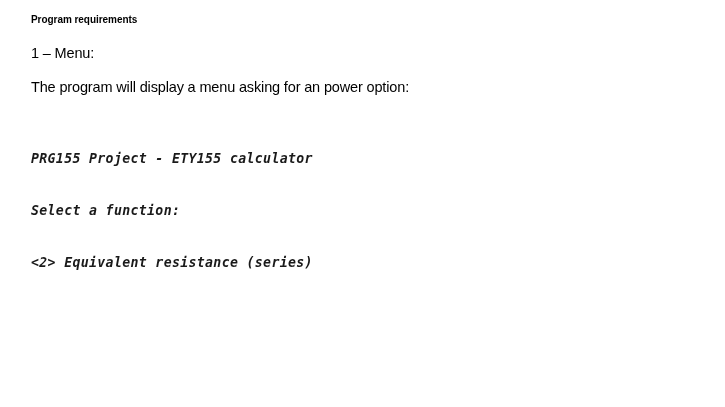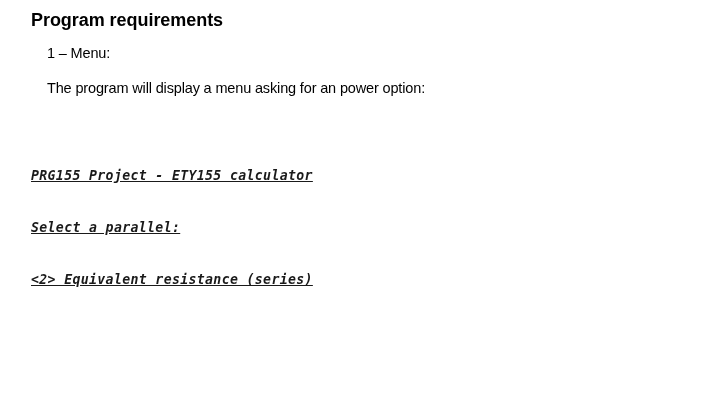--- a/index.html
+++ b/index.html
@@ -20,36 +20,36 @@
     position: relative;
     width: 725px;
     height: 407px;
     background: #ffffff;
     box-sizing: border-box;
     padding: 0 10px 0 31px;
   }
 
   .doc-heading {
     font-family: "Liberation Sans", sans-serif;
-    font-size: 18px;
+    font-size: 10px;
     font-weight: bold;
     color: #000000;
     margin: 0;
     padding-top: 11px;
     line-height: 18px;
     letter-spacing: -0.05px;
   }
 
   .para {
     font-family: "Liberation Sans", sans-serif;
     font-size: 14.5px;
     font-weight: normal;
     color: #000000;
     line-height: 19px;
-    margin: 16px;
+    margin: 0;
     letter-spacing: -0.15px;
   }
 
   .para-menu-label {
     margin-top: 15px;
   }
 
   .para-intro {
     margin-top: 15px;
   }
@@ -63,35 +63,34 @@
     font-style: italic;
     color: #1a1a1a;
     line-height: 17.4px;
     white-space: pre;
     letter-spacing: 0.35px;
   }
 
   .code-line {
     display: block;
     white-space: pre;
-    text-decoration: underline;
   }
 </style>
 </head>
 <body>
 
 <div class="page">
 
   <h1 class="doc-heading">Program requirements</h1>
 
   <p class="para para-menu-label">1 – Menu:</p>
 
   <p class="para para-intro">The program will display a menu asking for an power option:</p>
 
   <div class="code-block">
     <span class="code-line">PRG155 Project - ETY155 calculator</span>
-    <span class="code-line">Select a parallel:</span>
+    <span class="code-line">Select a function:</span>
     <span class="code-line">&lt;2&gt; Equivalent resistance (series)</span>
     
     
   </div>
 
 </div>
 
 </body></html>

